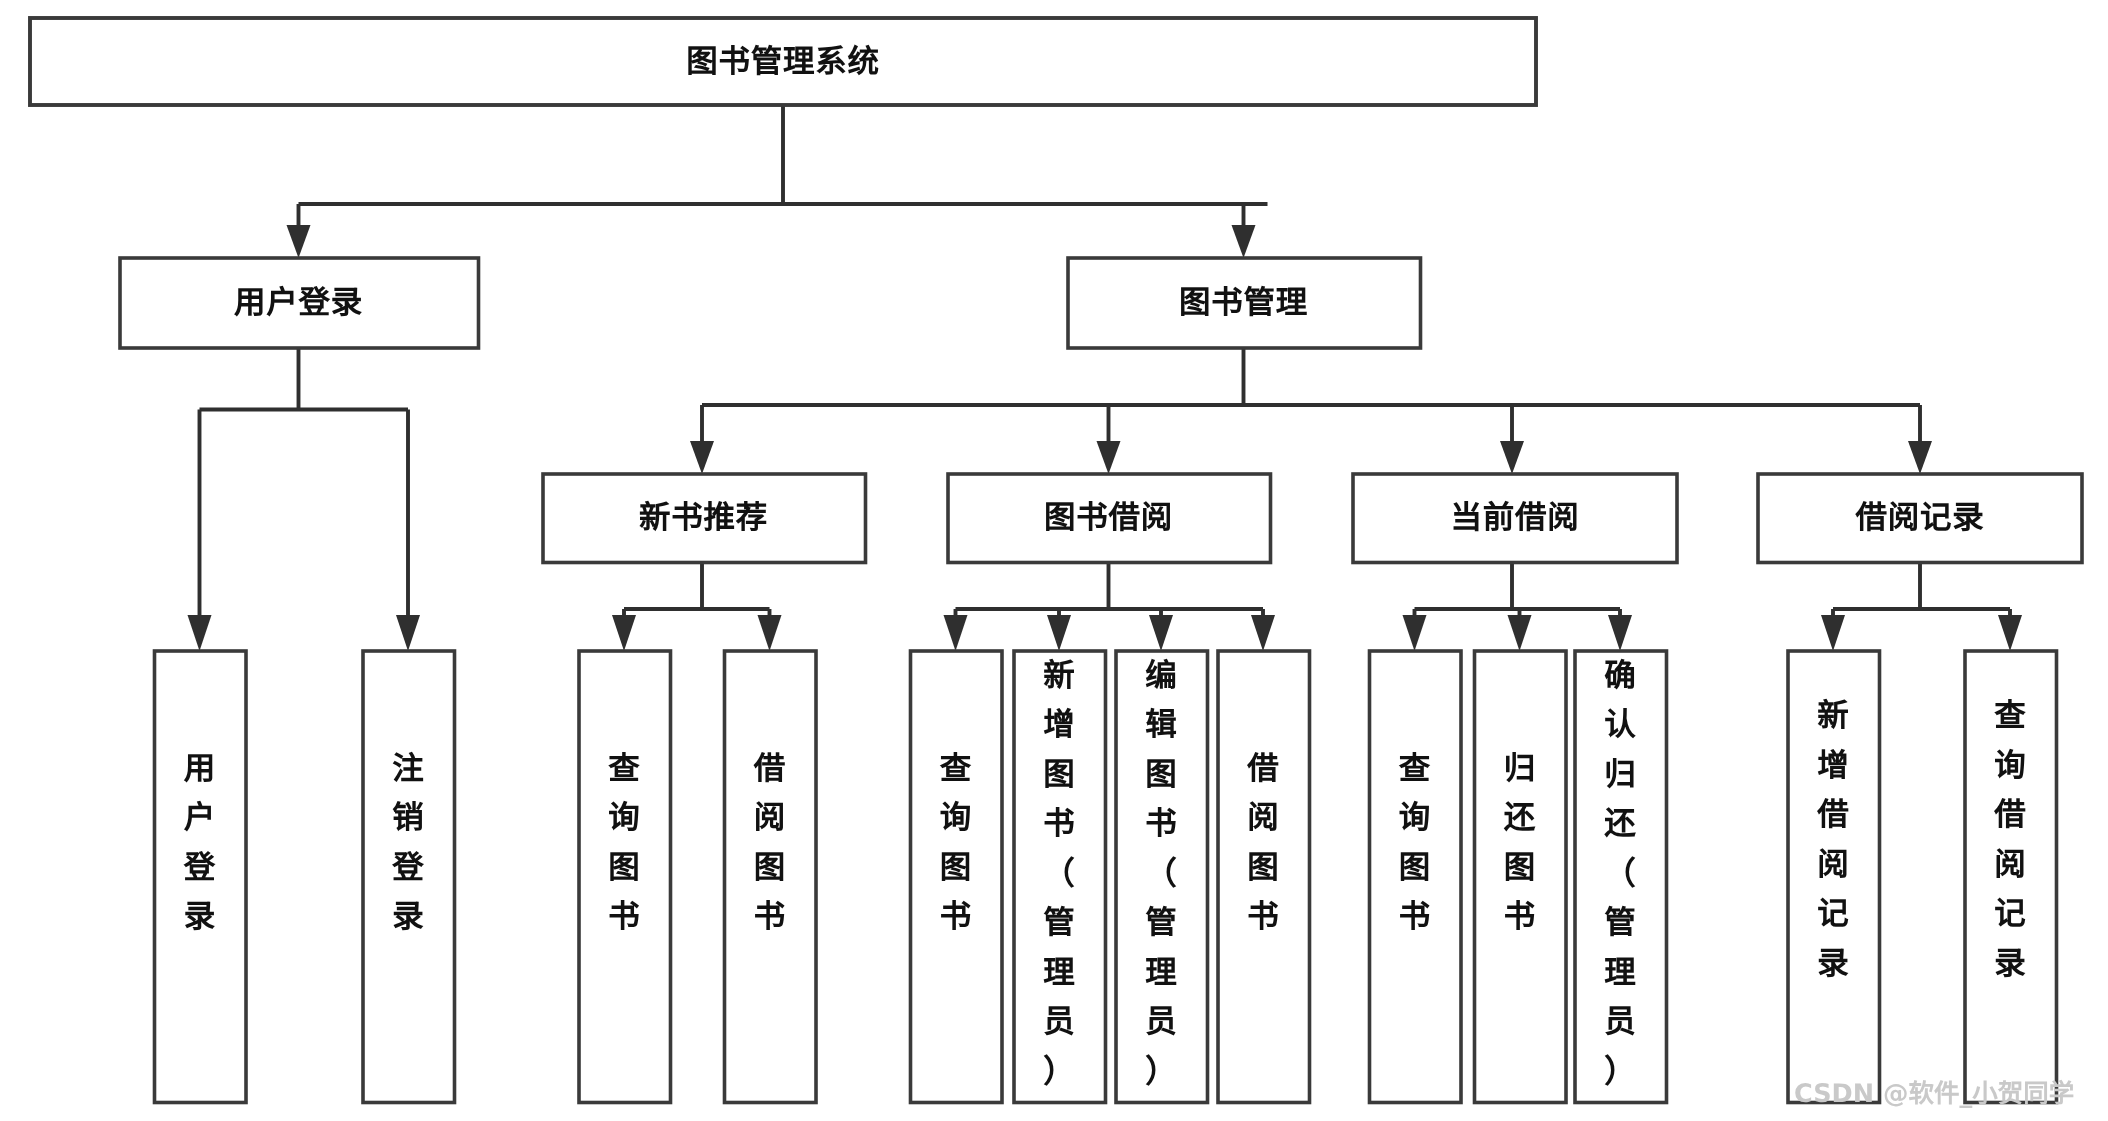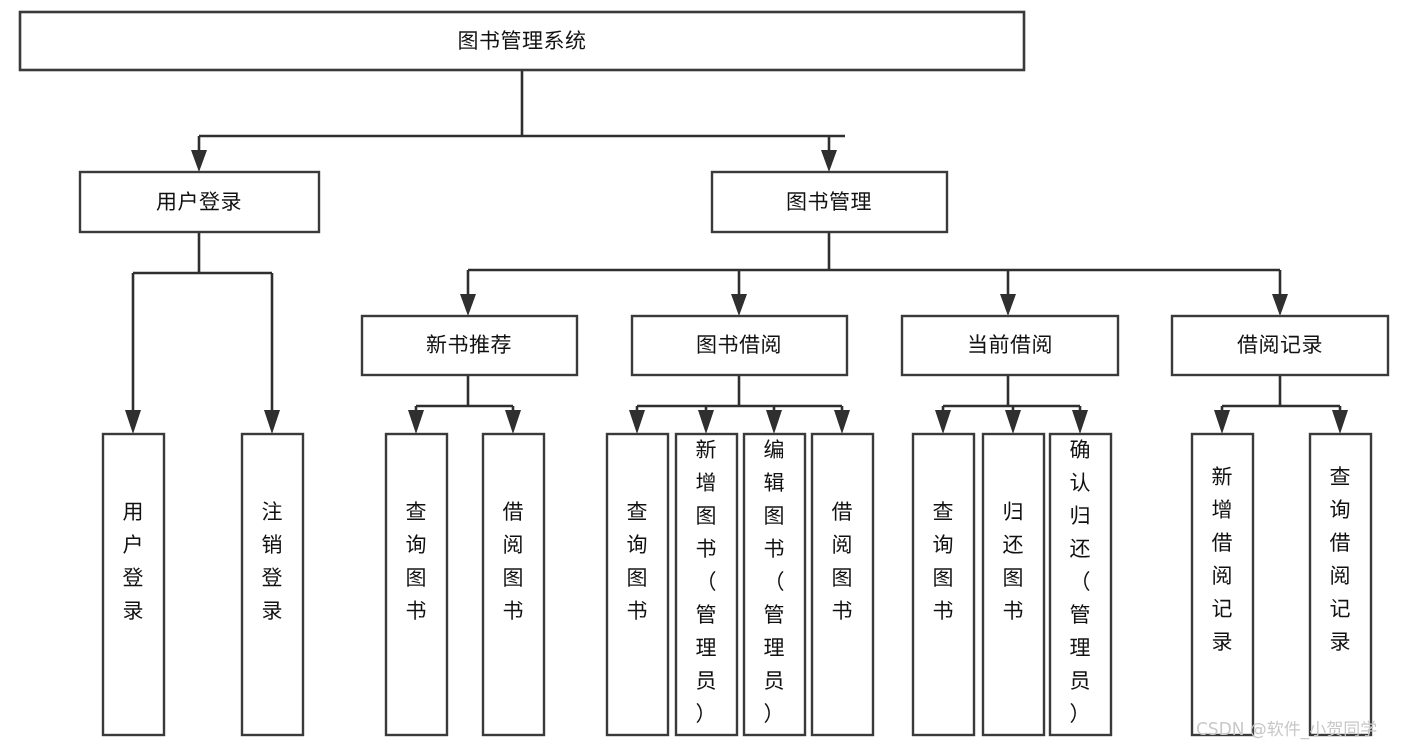--- a/index.html
+++ b/index.html
@@ -14,20 +14,21 @@
     position: relative;
     overflow: hidden;
     font-family: "DejaVu Sans", "Liberation Sans", sans-serif;
   }
   #diagram-root {
     position: absolute;
     left: 0;
     top: 0;
     width: 1150px;
     height: 747px;
+    font-weight: bold;
   }
   svg.diagram-canvas {
     display: block;
     width: 1405px;
     height: 747px;
     background: #ffffff;
   }
   .node-box {
     fill: #ffffff;
     stroke: #3a3a3a;

